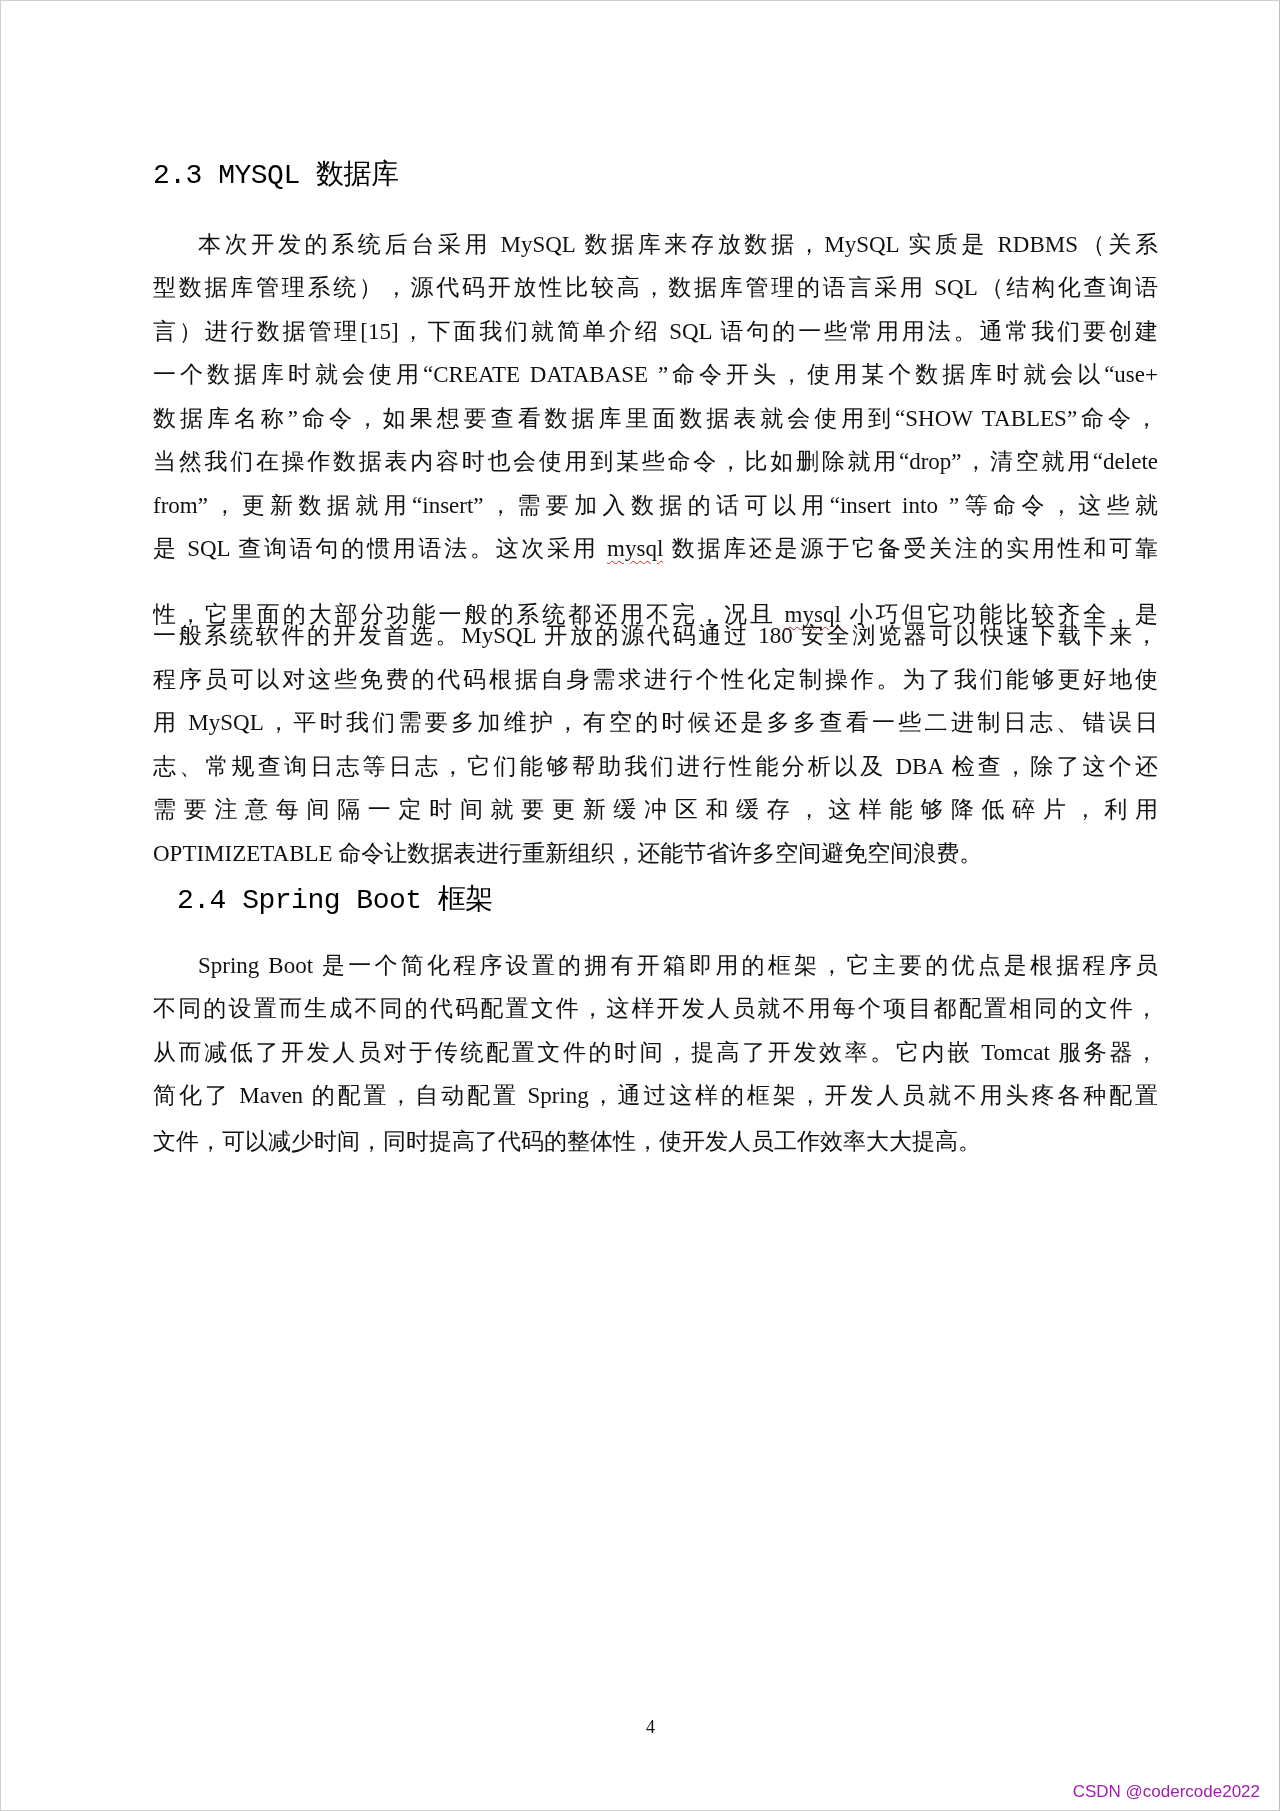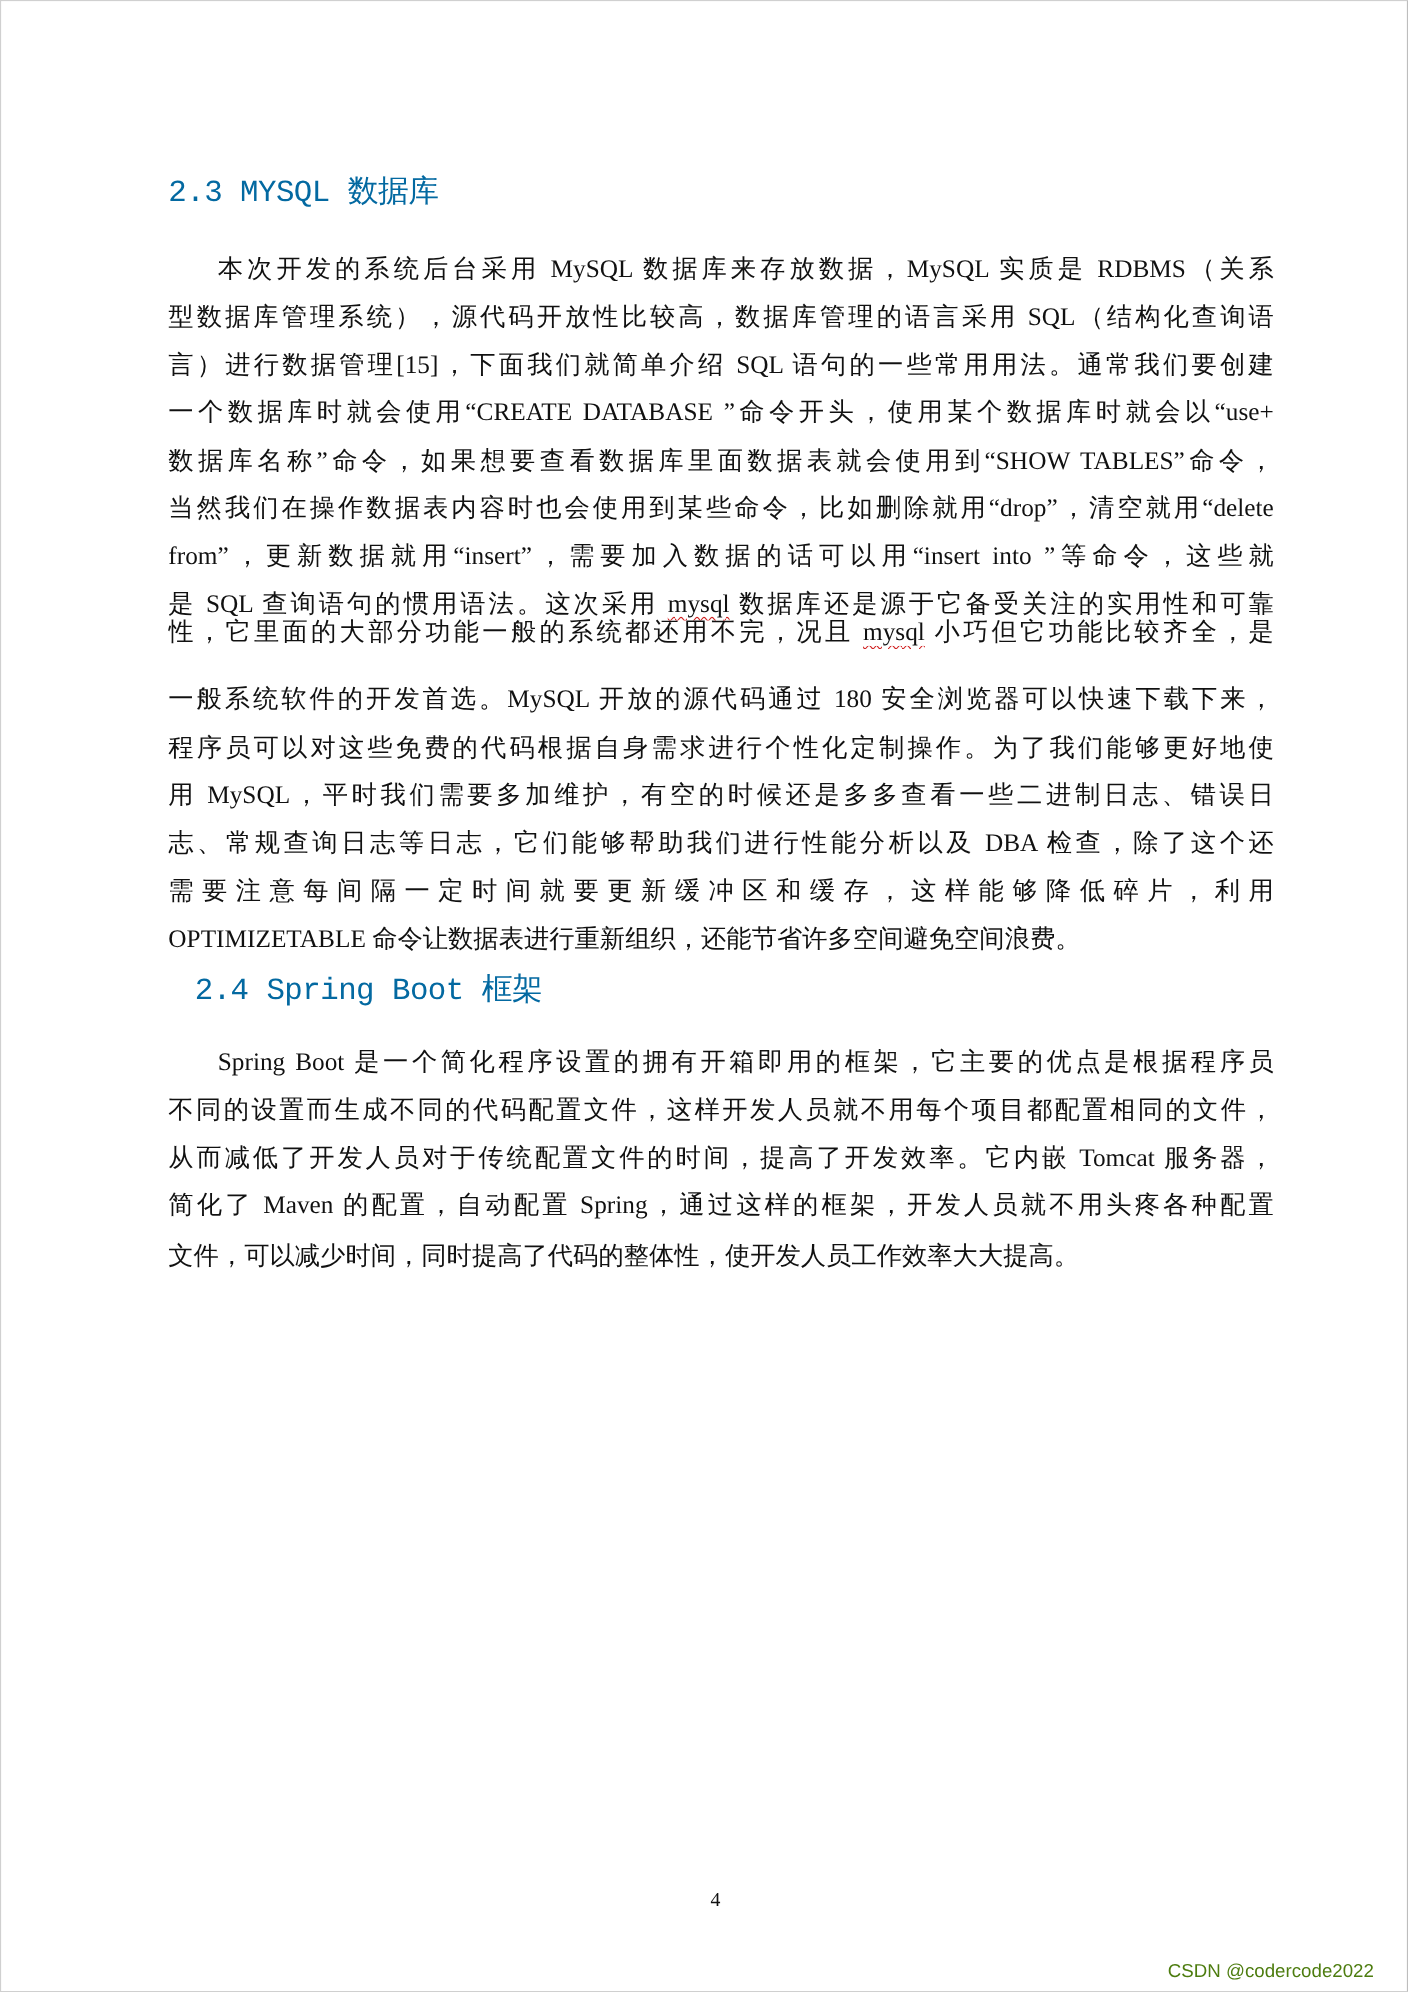--- a/index.html
+++ b/index.html
@@ -1,44 +1,44 @@
 <!DOCTYPE html>
 <html><head>
 <meta charset="utf-8">
 <style>
   html, body { margin:0; padding:0; }
   body { width:1280px; height:1811px; background:#ffffff; position:relative; overflow:hidden;
          font-family:"Liberation Serif","DejaVu Serif",serif; color:#111; }
   .frame { position:absolute; left:0; top:0; width:1278px; height:1809px; border:1px solid #d0d0d0; border-right:2px solid #bdbdbd; box-sizing:content-box; }
-  .heading { position:absolute; left:153px; font-family:"Liberation Mono","DejaVu Sans Mono",monospace; font-size:28px; color:#0369a1; letter-spacing:-0.5px; white-space:nowrap; }
+  .heading { position:absolute; left:153px; font-family:"Liberation Mono","DejaVu Sans Mono",monospace; font-size:28px; color:#000000; letter-spacing:-0.5px; white-space:nowrap; }
   .line { position:absolute; left:153px; width:1005px; font-size:23px; line-height:30px; white-space:nowrap;
           text-align:justify; text-align-last:justify; overflow:hidden; }
   .line.last { text-align-last:left; }
   .line.indent { padding-left:45px; width:960px; }
   .sq { text-decoration: underline wavy #d02020; text-decoration-thickness:1px; text-underline-offset:4px; }
   .pagenum { position:absolute; left:646px; top:1717px; font-size:18px; }
-  .wm { position:absolute; right:31px; top:1782px; font-family:"Liberation Sans","DejaVu Sans",sans-serif; font-size:17px; color:#4d7c0f; }
+  .wm { position:absolute; right:20px; top:1782px; font-family:"Liberation Sans","DejaVu Sans",sans-serif; font-size:17px; color:#a21caf; }
 </style>
 </head>
 <body>
 
 <div class="frame"></div>
 
 <div class="heading" style="top:155px;">2.3 MYSQL 数据库</div>
 
 <div>
   <div class="line indent" style="top:230px;">本次开发的系统后台采用 MySQL 数据库来存放数据，MySQL 实质是 RDBMS（关系</div>
   <div class="line" style="top:273px;">型数据库管理系统），源代码开放性比较高，数据库管理的语言采用 SQL（结构化查询语</div>
   <div class="line" style="top:317px;">言）进行数据管理[15]，下面我们就简单介绍 SQL 语句的一些常用用法。通常我们要创建</div>
   <div class="line" style="top:360px;">一个数据库时就会使用“CREATE DATABASE ”命令开头，使用某个数据库时就会以“use+</div>
   <div class="line" style="top:404px;">数据库名称”命令，如果想要查看数据库里面数据表就会使用到“SHOW TABLES”命令，</div>
   <div class="line" style="top:447px;">当然我们在操作数据表内容时也会使用到某些命令，比如删除就用“drop”，清空就用“delete</div>
   <div class="line" style="top:491px;">from”，更新数据就用“insert”，需要加入数据的话可以用“insert into ”等命令，这些就</div>
   <div class="line" style="top:534px;"><span>是 SQL 查询语句的惯用语法。这次采用 </span><span class="sq">mysql</span><span> 数据库还是源于它备受关注的实用性和可靠</span></div>
-  <div class="line" style="top:560px;"><span>性，它里面的大部分功能一般的系统都还用不完，况且 </span><span class="sq">mysql</span><span> 小巧但它功能比较齐全，是</span></div>
+  <div class="line" style="top:600px;"><span>性，它里面的大部分功能一般的系统都还用不完，况且 </span><span class="sq">mysql</span><span> 小巧但它功能比较齐全，是</span></div>
   <div class="line" style="top:621px;">一般系统软件的开发首选。MySQL 开放的源代码通过 180 安全浏览器可以快速下载下来，</div>
   <div class="line" style="top:665px;">程序员可以对这些免费的代码根据自身需求进行个性化定制操作。为了我们能够更好地使</div>
   <div class="line" style="top:708px;">用 MySQL，平时我们需要多加维护，有空的时候还是多多查看一些二进制日志、错误日</div>
   <div class="line" style="top:752px;">志、常规查询日志等日志，它们能够帮助我们进行性能分析以及 DBA 检查，除了这个还</div>
   <div class="line" style="top:795px;">需要注意每间隔一定时间就要更新缓冲区和缓存，这样能够降低碎片，利用</div>
   <div class="line last" style="top:839px;">OPTIMIZETABLE 命令让数据表进行重新组织，还能节省许多空间避免空间浪费。</div>
 </div>
 
 <div class="heading" style="top:880px;margin-left:24px;">2.4 Spring Boot 框架</div>
 

